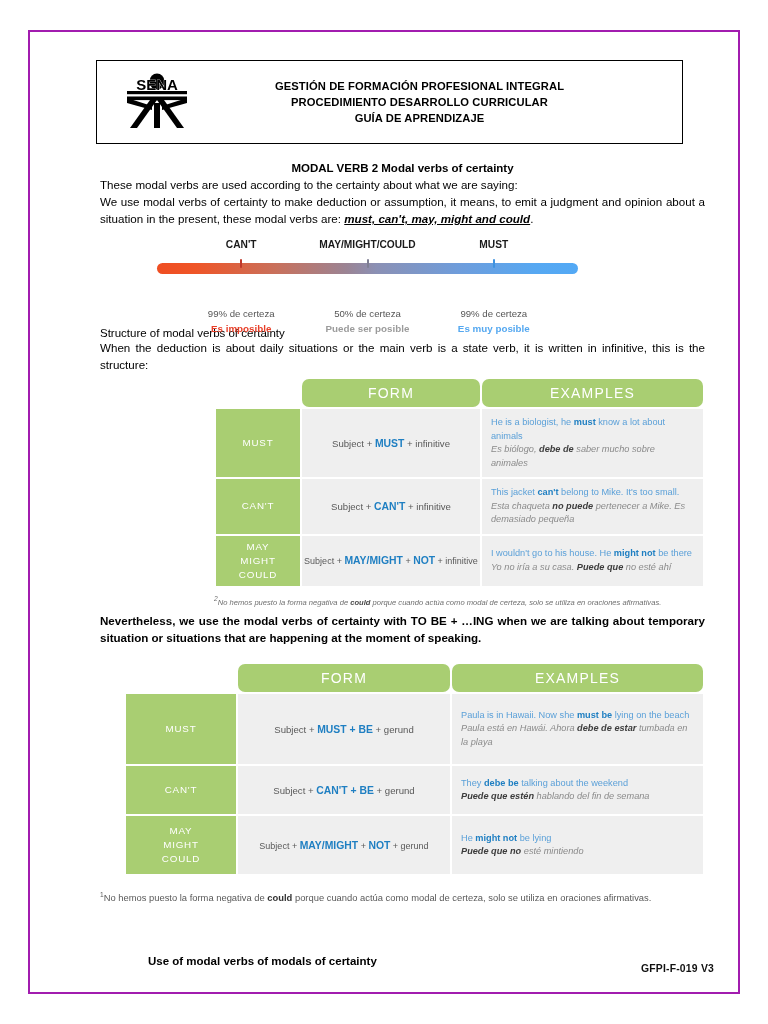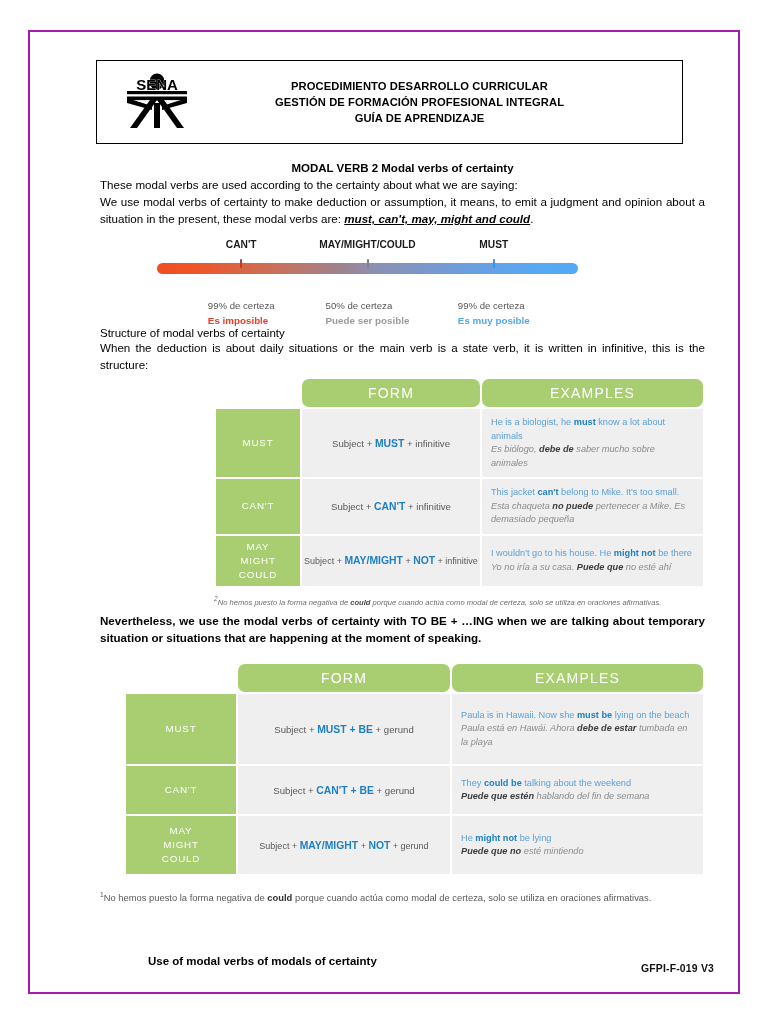--- a/index.html
+++ b/index.html
@@ -83,22 +83,22 @@
     position:absolute;left:57px;right:127px;top:24px;height:11px;
     border-radius:6px;
     background:linear-gradient(to right,#ef4e22 0%,#ef5527 9%,#c9705b 28%,#9b8494 45%,#8b90b4 52%,#6e9ddc 72%,#56a8f2 90%,#53a9f5 100%);
   }
   .tick{
     position:absolute;width:2px;height:9px;top:20px;
     transform:translateX(-50%);border-radius:1px;
   }
   .scale-sub{position:relative;margin-top:40px;height:32px;}
   .scale-sub .g{
-    position:absolute;top:4px;transform:translateX(-50%);
-    white-space:nowrap;
+    position:absolute;top:12px;transform:translateX(-50%);
+    text-align:center;white-space:nowrap;
   }
   .scale-sub .pct{font-size:9.6px;color:#555;display:block;line-height:14px;}
   .scale-sub .wd{font-size:9.8px;font-weight:bold;display:block;line-height:15px;}
 
   
   .tbl{width:100%;border-collapse:separate;border-spacing:2px;table-layout:fixed;}
   .tbl .hd{
     background:#a9ce72;color:#fff;font-size:14px;
     letter-spacing:1.2px;text-align:center;
     padding:6px 0;border-radius:7px;
@@ -166,22 +166,22 @@
         <text x="39" y="17" font-family="Liberation Sans, sans-serif" font-size="15" font-weight="bold" text-anchor="middle" fill="#000" stroke="#fff" stroke-width="0.6" paint-order="stroke">SENA</text>
         <rect x="9" y="23.5" width="60" height="3.6" fill="#000"></rect>
         <polygon points="39,27 46,27 66,55 59,55" fill="#000"></polygon>
         <polygon points="39,27 32,27 12,55 19,55" fill="#000"></polygon>
         <polygon points="36,30 42,30 42,55 36,55" fill="#000"></polygon>
         <polygon points="9,25 34,33 34,37 9,30" fill="#000"></polygon>
         <polygon points="69,25 44,33 44,37 69,30" fill="#000"></polygon>
       </svg>
     </div>
     <div class="hdr-titles">
+      <div>GESTIÓN DE FORMACIÓN PROFESIONAL INTEGRAL</div>
       <div>PROCEDIMIENTO DESARROLLO CURRICULAR</div>
-      <div>GESTIÓN DE FORMACIÓN PROFESIONAL INTEGRAL</div>
       <div>GUÍA DE APRENDIZAJE</div>
     </div>
   </div>
 
   <div class="sec-title">MODAL VERB 2 Modal verbs of certainty</div>
 
   <p class="body nojust">These modal verbs are used according to the certainty about what we are saying:</p>
   <p class="body"><span>We use modal verbs of certainty to make deduction or assumption, it means, to emit a judgment and opinion about a situation in the present, these modal verbs are: </span><span class="u-i">must, can't, may, might and could</span><span>.</span></p>
 
   <div class="scale-wrap">
@@ -275,21 +275,21 @@
       <td class="form"><span>Subject + </span><span class="fm-b">MUST + BE</span><span> + gerund</span></td>
       <td class="ex">
         <div class="en"><span>Paula is in Hawaii. Now she </span><b>must be</b><span> lying on the beach</span></div>
         <div class="es"><span>Paula está en Hawái. Ahora </span><b>debe de estar</b><span> tumbada en la playa</span></div>
       </td>
     </tr>
     <tr>
       <td class="modal" style="height:46px">CAN'T</td>
       <td class="form"><span>Subject + </span><span class="fm-b">CAN'T + BE</span><span> + gerund</span></td>
       <td class="ex">
-        <div class="en"><span>They </span><b>could be</b><span> talking about the weekend</span></div>
+        <div class="en"><span>They </span><b>debe be</b><span> talking about the weekend</span></div>
         <div class="es"><span></span><b>Puede que estén</b><span> hablando del fin de semana</span></div>
       </td>
     </tr>
     <tr>
       <td class="modal" style="height:56px;white-space:pre-line">MAY
 MIGHT
 COULD</td>
       <td class="form" style="font-size:9px"><span>Subject + </span><span class="fm-b">MAY/MIGHT</span><span> + </span><span class="fm-b">NOT</span><span> + gerund</span></td>
       <td class="ex">
         <div class="en"><span>He </span><b>might not</b><span> be lying</span></div>

